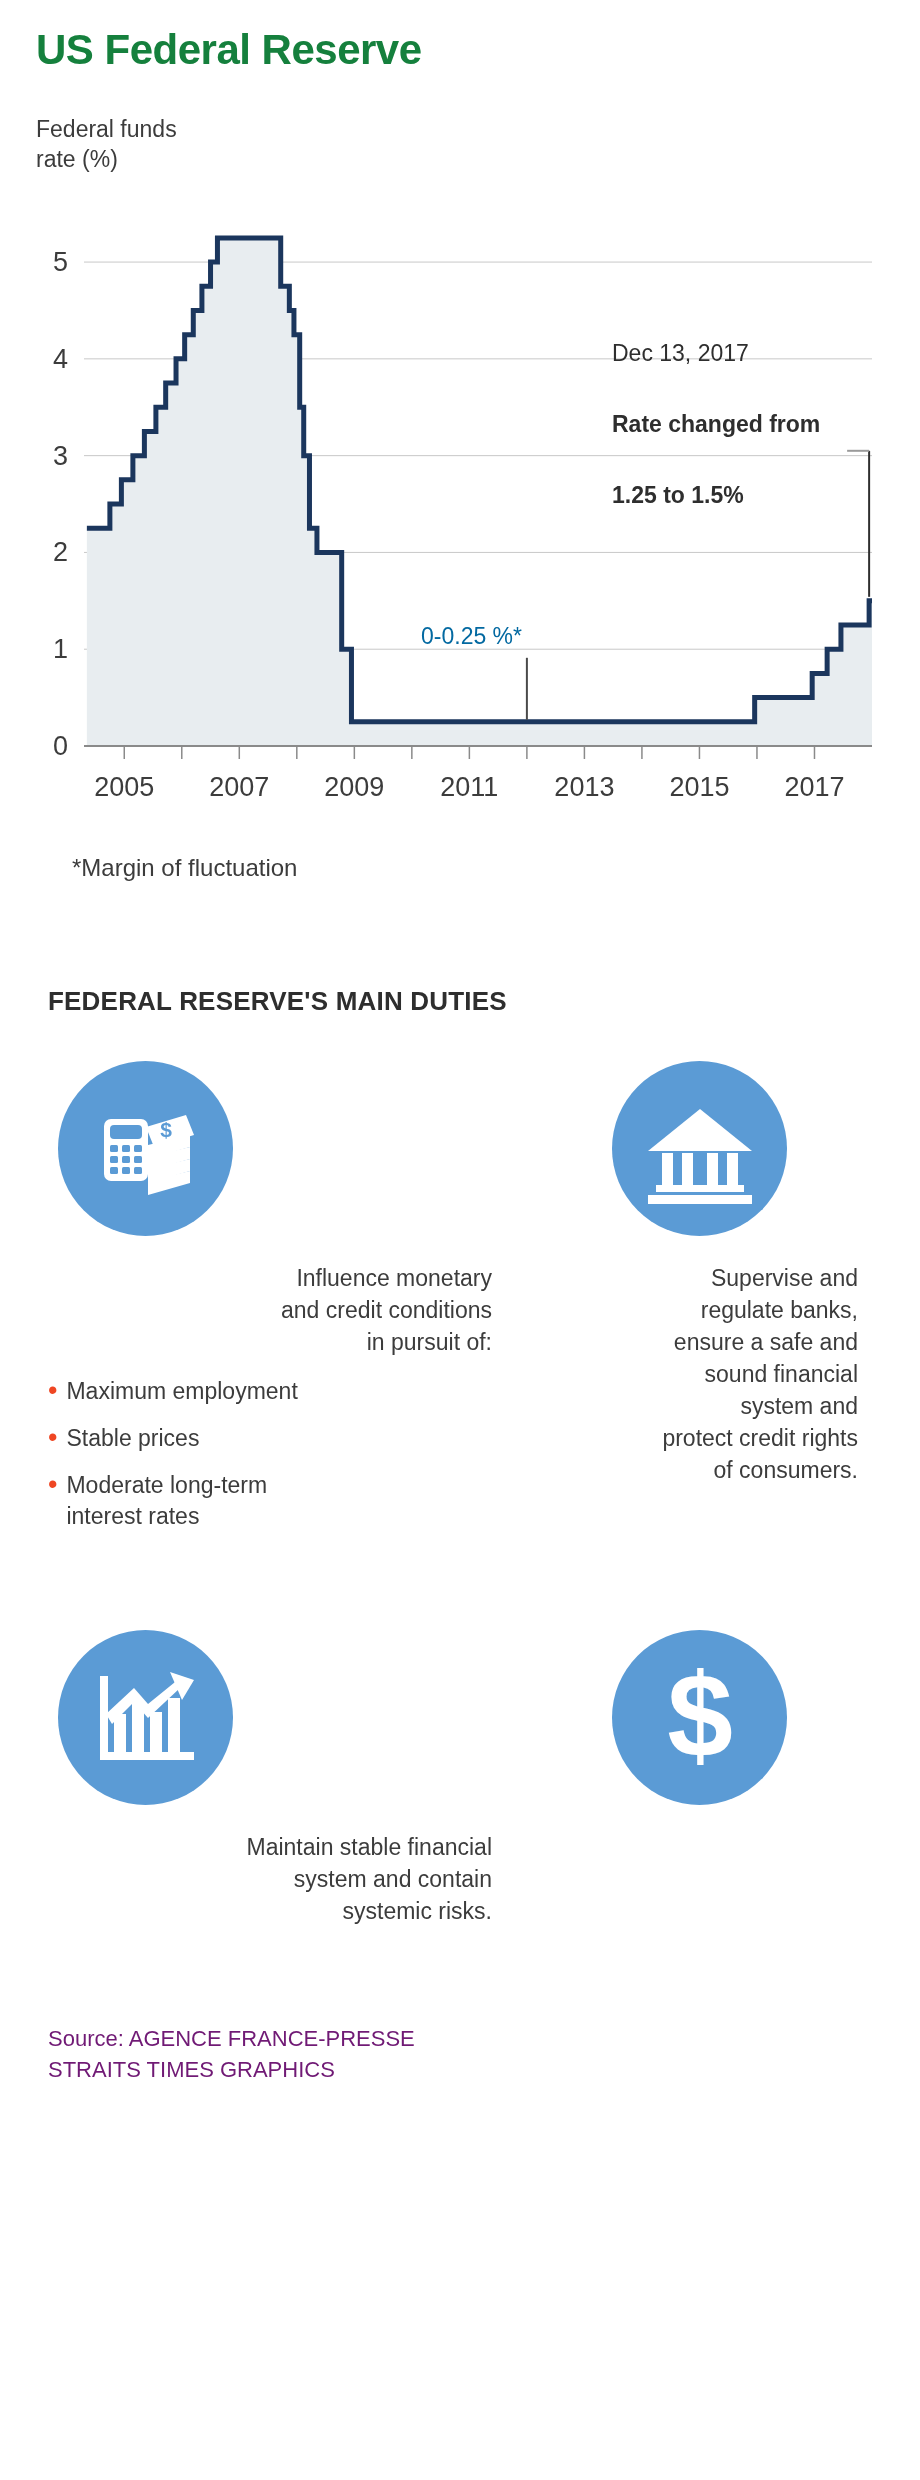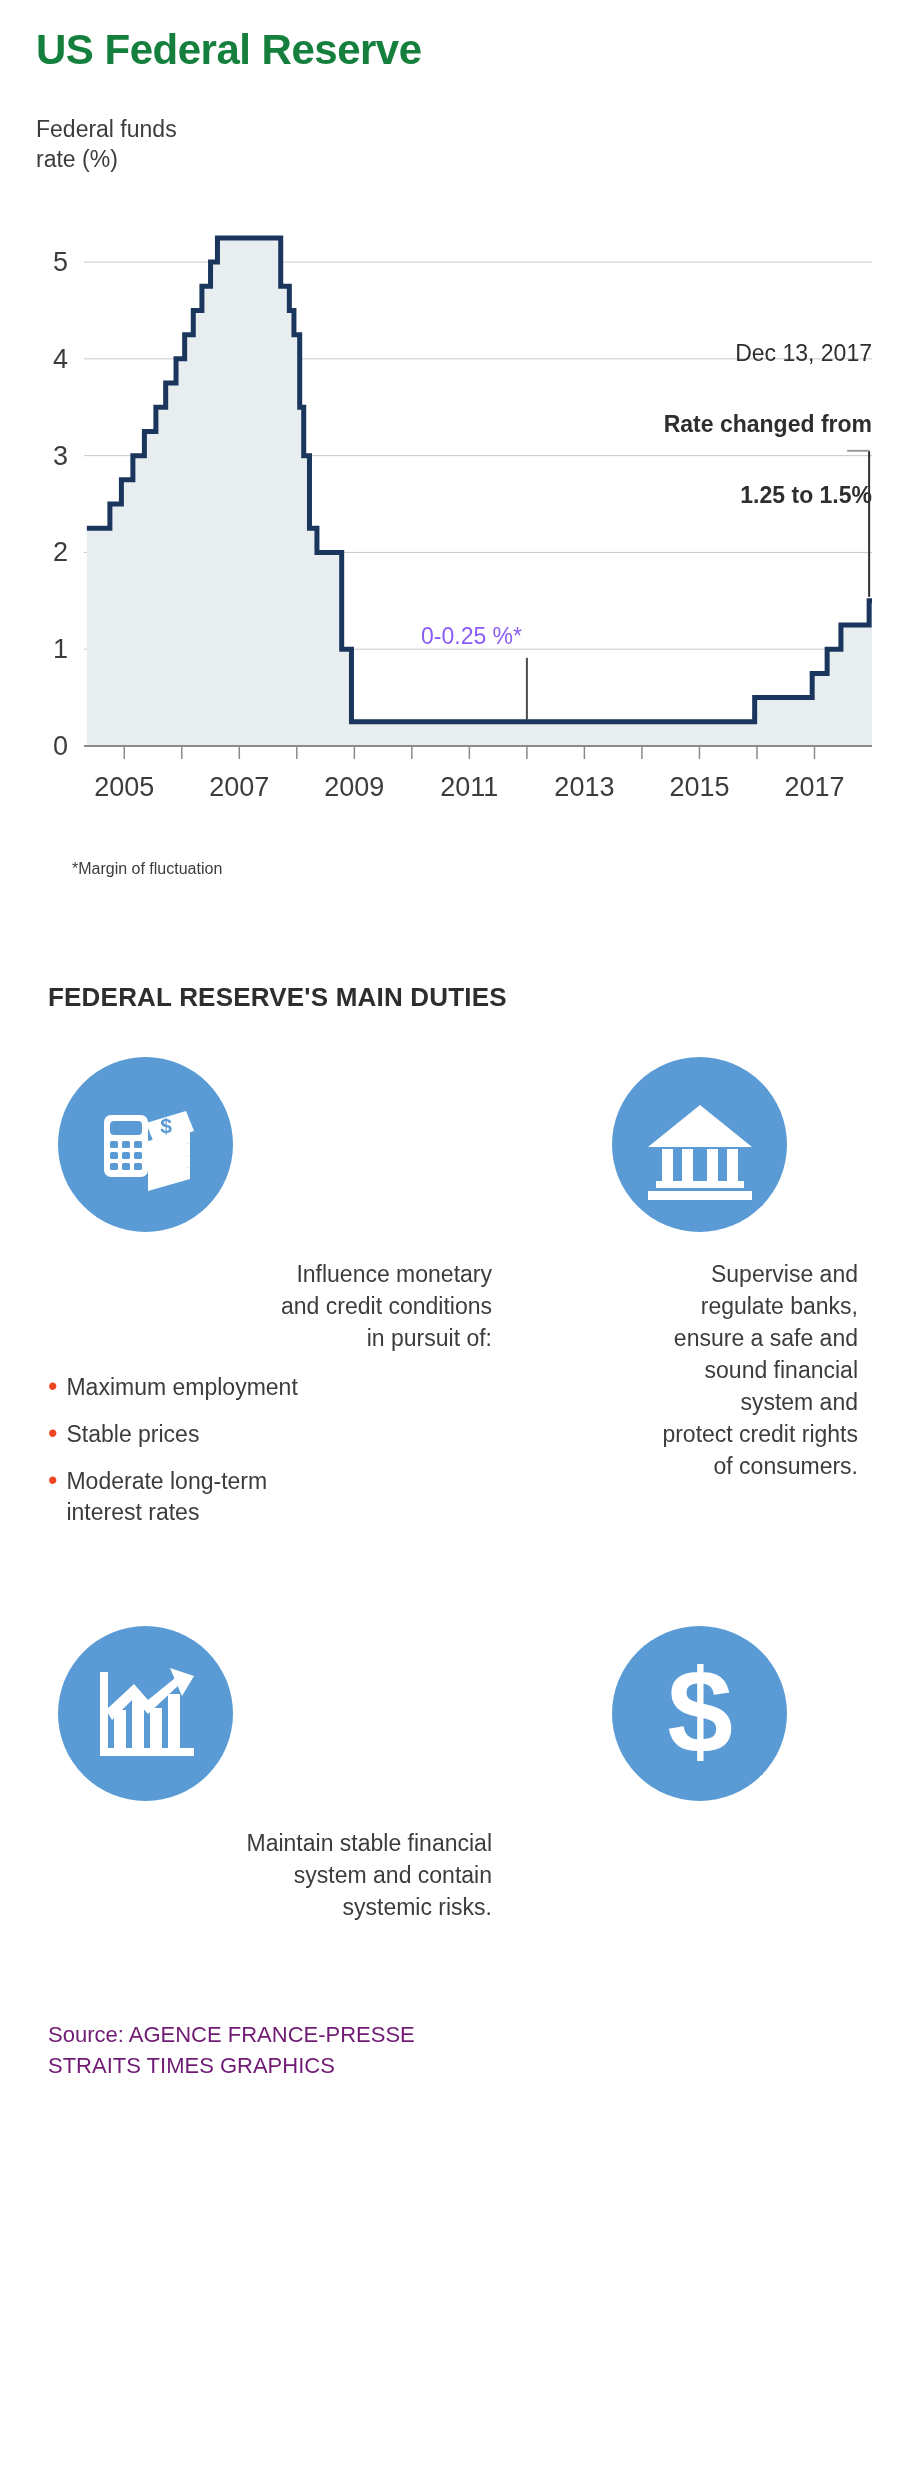--- a/index.html
+++ b/index.html
@@ -38,39 +38,39 @@
     width: 848px;
     height: 660px;
     margin-top: 12px;
   }
   .plot-svg { display: block; }
   .annot {
     position: absolute;
     right: 12px;
     top: 152px;
     width: 260px;
-    text-align: right;
+    text-align: left;
     font-size: 23px;
     line-height: 31px;
     color: #2e2e2e;
   }
   .annot .a-date { font-weight: normal; }
   .annot .a-body { font-weight: bold; margin-top: 40px; }
   .midlabel {
     position: absolute;
     left: 385px;
     top: 437px;
     font-size: 23px;
-    color: #8b5cf6;
+    color: #0369a1;
     white-space: nowrap;
   }
   .footnote {
-    font-size: 16px;
+    font-size: 24px;
     color: #3c3c3c;
-    margin-top: 14px;
+    margin-top: 8px;
     margin-left: 36px;
   }
 
   
   .section-head {
     font-size: 26px;
     font-weight: bold;
     letter-spacing: 0.2px;
     color: #2e2e2e;
     margin-top: 104px;

